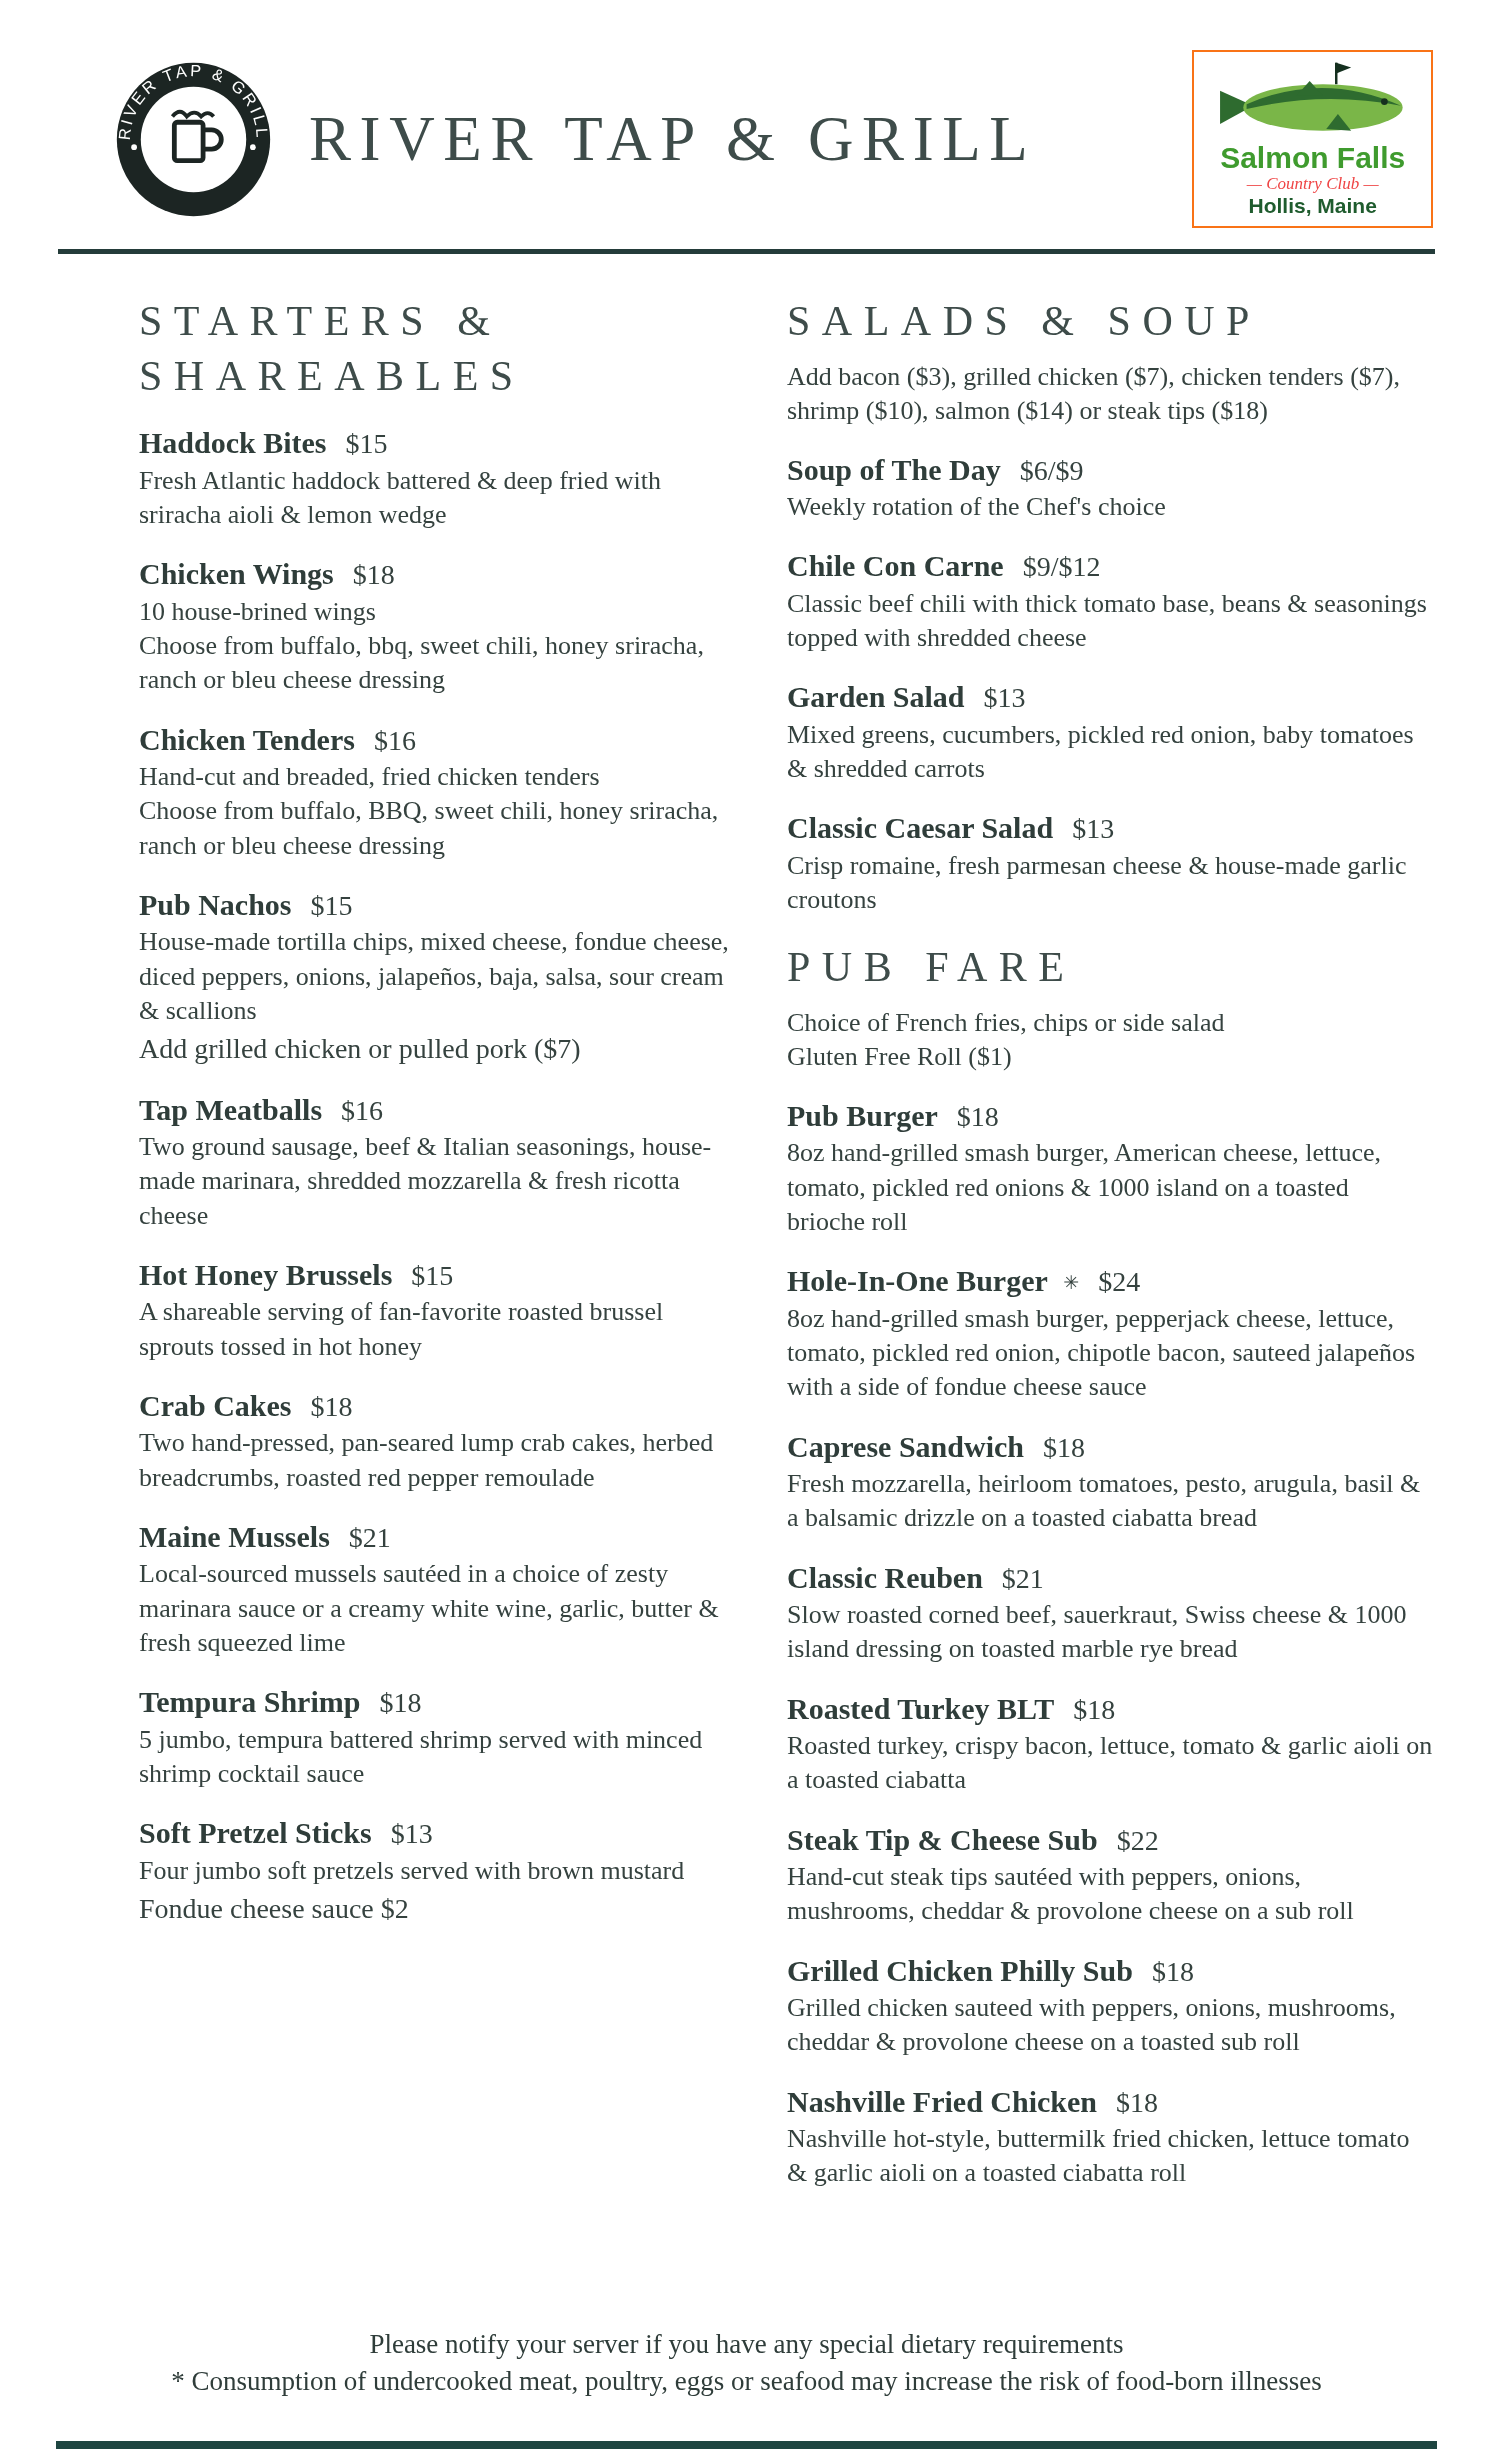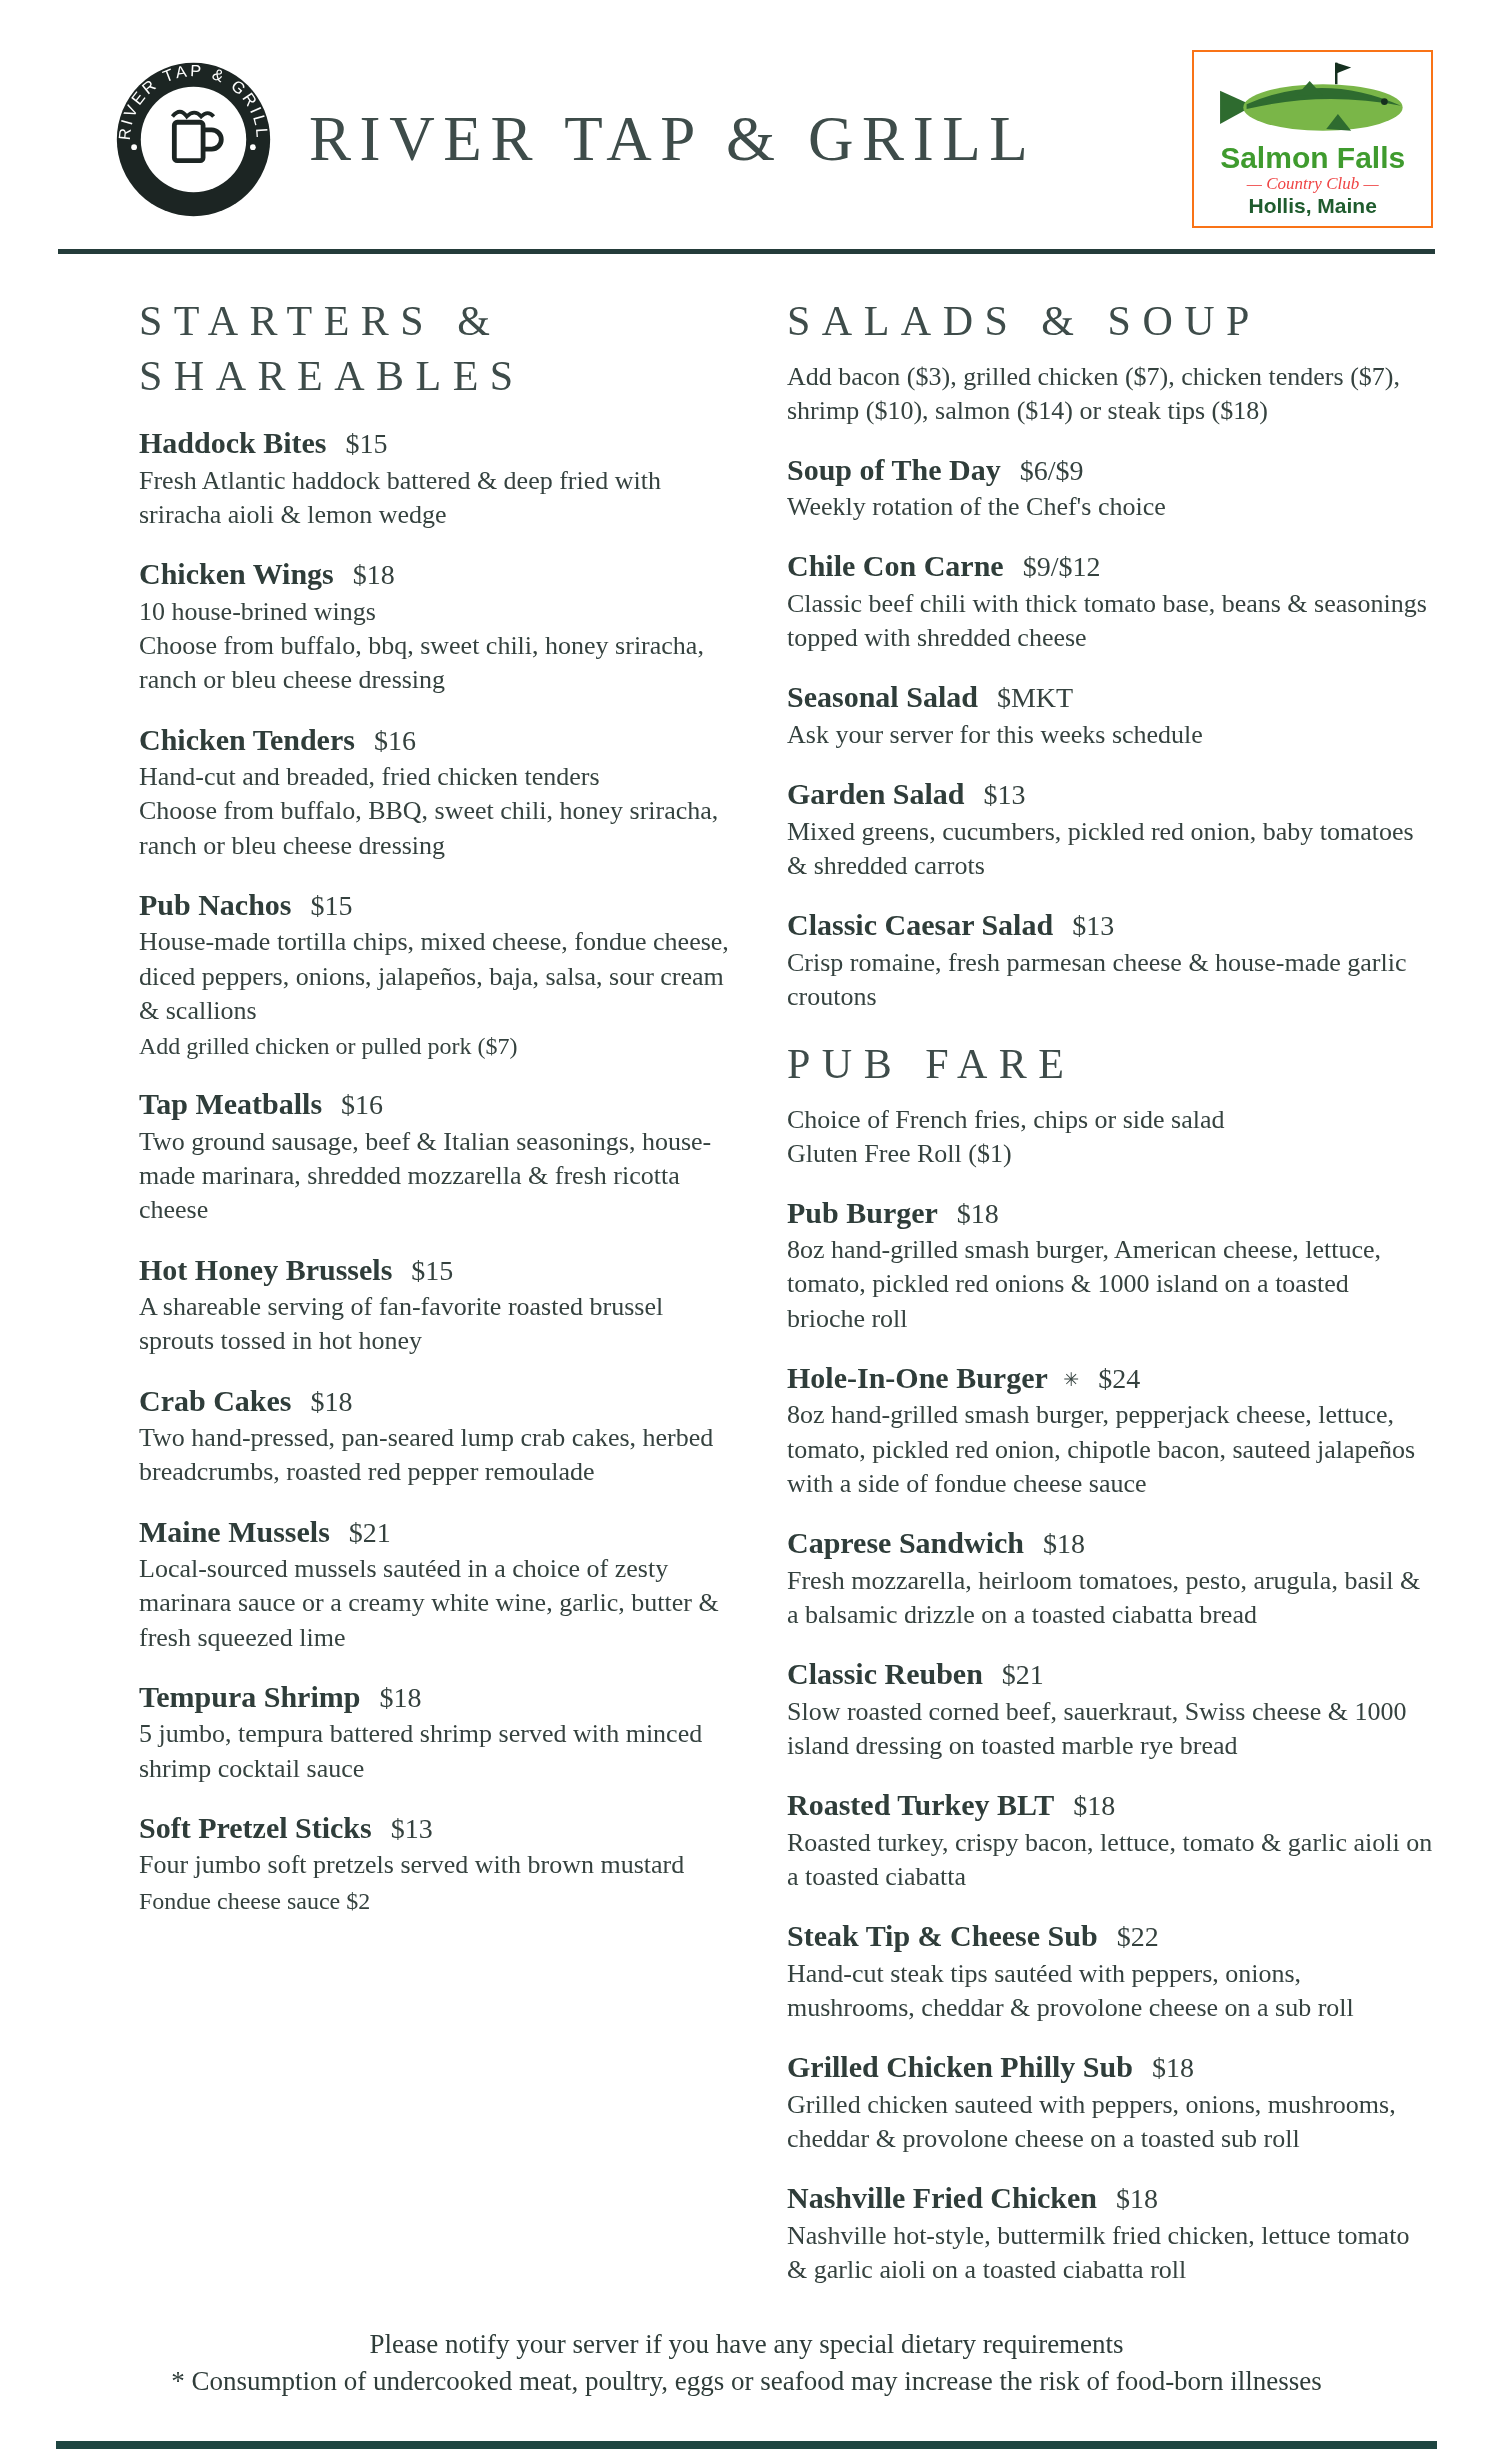--- a/index.html
+++ b/index.html
@@ -21,21 +21,21 @@
   .menu-section + .menu-section { margin-top:20px; }
   .section-title { font-size:42px; font-weight:400; letter-spacing:11.5px; color:#3e4c4a; white-space:pre-line; line-height:1.3; margin:0 0 21px; }
   .section-note { font-size:26px; line-height:1.3; margin:-9.6px 0 23px; white-space:pre-line; }
 
   .menu-item { margin-bottom:23px; }
   .item-head { font-size:30px; line-height:1.25; margin-bottom:1.9px; }
   .item-name { font-weight:bold; color:#2f3d3a; }
   .item-price { margin-left:19px; font-size:28px; color:#35423f; }
   .item-mark { margin-left:15.4px; font-size:19px; vertical-align:1.9px; }
   .item-desc { font-size:26px; line-height:1.32; white-space:pre-line; }
-  .item-note { font-size:24px; line-height:1.3; margin-top:2.9px; }
+  .item-note { font-size:28px; line-height:1.3; margin-top:2.9px; }
 
   
   .footer { position:absolute; left:0; right:0; bottom:60px; text-align:center; font-size:27px; line-height:1.35; color:#2f3d3a; }
   .bottom-bar { position:absolute; left:56px; right:56px; bottom:9.6px; height:8.6px; background:#1e4541; }
 
   
   .badge-wrap { width:161px; height:161px; flex:0 0 auto; }
   .fish-wrap { display:block; margin:0 auto 1.9px; }
 </style>
 </head>
@@ -142,24 +142,20 @@
           <p class="section-note">Add bacon ($3), grilled chicken ($7), chicken tenders ($7), shrimp ($10), salmon ($14) or steak tips ($18)</p>
           <div class="menu-item">
             <div class="item-head"><span class="item-name">Soup of The Day</span><span class="item-price">$6/$9</span></div>
             <p class="item-desc">Weekly rotation of the Chef's choice</p>
           </div>
           <div class="menu-item">
             <div class="item-head"><span class="item-name">Chile Con Carne</span><span class="item-price">$9/$12</span></div>
             <p class="item-desc">Classic beef chili with thick tomato base, beans &amp; seasonings topped with shredded cheese</p>
           </div>
           <div class="menu-item">
-            <div class="item-head"><span class="item-name">Seasonal Salad</span><span class="item-price">$MKT</span></div>
-            <p class="item-desc">Ask your server for this weeks schedule</p>
-          </div>
-          <div class="menu-item">
             <div class="item-head"><span class="item-name">Garden Salad</span><span class="item-price">$13</span></div>
             <p class="item-desc">Mixed greens, cucumbers, pickled red onion, baby tomatoes &amp; shredded carrots</p>
           </div>
           <div class="menu-item">
             <div class="item-head"><span class="item-name">Classic Caesar Salad</span><span class="item-price">$13</span></div>
             <p class="item-desc">Crisp romaine, fresh parmesan cheese &amp; house-made garlic croutons</p>
           </div>
         </section>
         <section class="menu-section">
           <h2 class="section-title">PUB FARE</h2>

